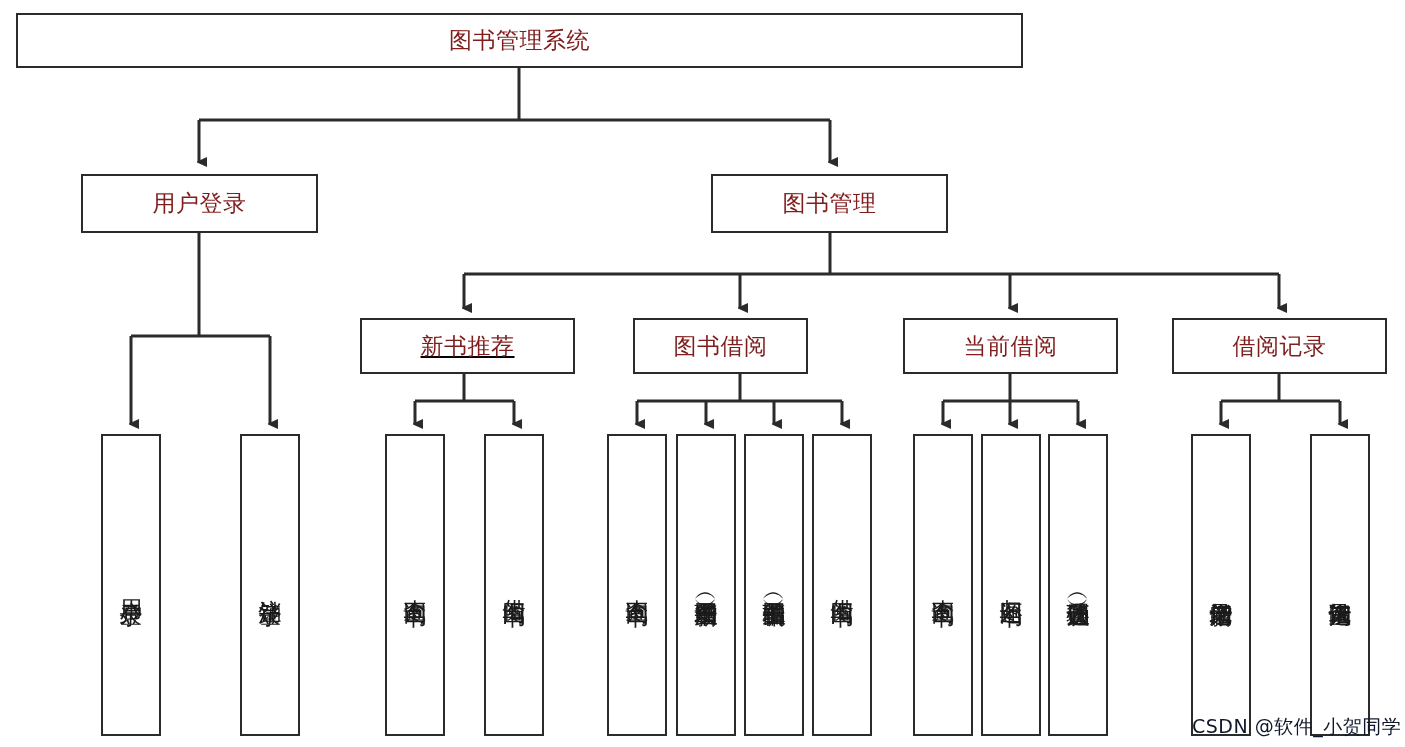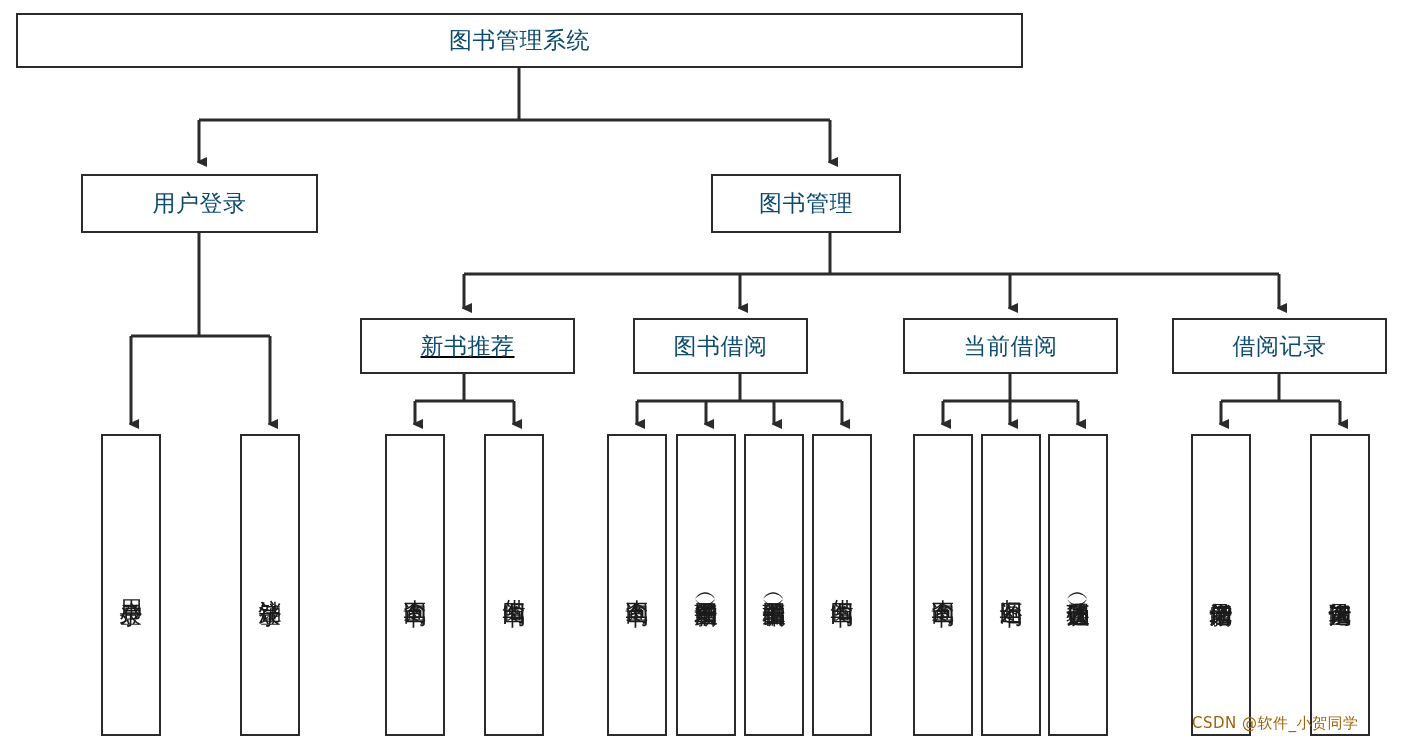--- a/index.html
+++ b/index.html
@@ -28,21 +28,21 @@
   .node {
     position: absolute;
     box-sizing: border-box;
     background: #ffffff;
     border: 2px solid #2b2b2b;
     display: flex;
     align-items: center;
     justify-content: center;
   }
   .node-label {
-    color: #0c4a6e;
+    color: #7f1d1d;
     font-size: 23px;
     line-height: 1.25;
     letter-spacing: 0.5px;
     white-space: nowrap;
   }
   
   .leaf {
     position: absolute;
     box-sizing: border-box;
     background: #ffffff;
@@ -61,22 +61,22 @@
     -ms-writing-mode: tb-rl;
     white-space: nowrap;
     line-height: 1;
   }
   .leaf-label.tight {
     letter-spacing: 0px;
   }
   
   #watermark {
     position: absolute;
-    color: #a16207;
-    font-size: 15px;
+    color: #0f172a;
+    font-size: 19px;
     white-space: nowrap;
     letter-spacing: 0.5px;
     pointer-events: none;
   }
 </style>
 </head>
 <body>
 
 <div id="canvas">
 
@@ -134,21 +134,21 @@
   </svg>
 
   <div class="node" style="left:16px; top:13px; width:1007px; height:55px;">
     <span class="node-label">图书管理系统</span>
   </div>
 
   <div class="node" style="left:81px; top:174px; width:237px; height:59px;">
     <span class="node-label">用户登录</span>
   </div>
 
-  <div class="node" style="left:711px; top:174px; width:190px; height:59px;">
+  <div class="node" style="left:711px; top:174px; width:237px; height:59px;">
     <span class="node-label">图书管理</span>
   </div>
 
   <div class="node" style="left:360px; top:318px; width:215px; height:56px;text-decoration:underline;">
     <span class="node-label">新书推荐</span>
   </div>
 
   <div class="node" style="left:633px; top:318px; width:175px; height:56px;">
     <span class="node-label">图书借阅</span>
   </div>

